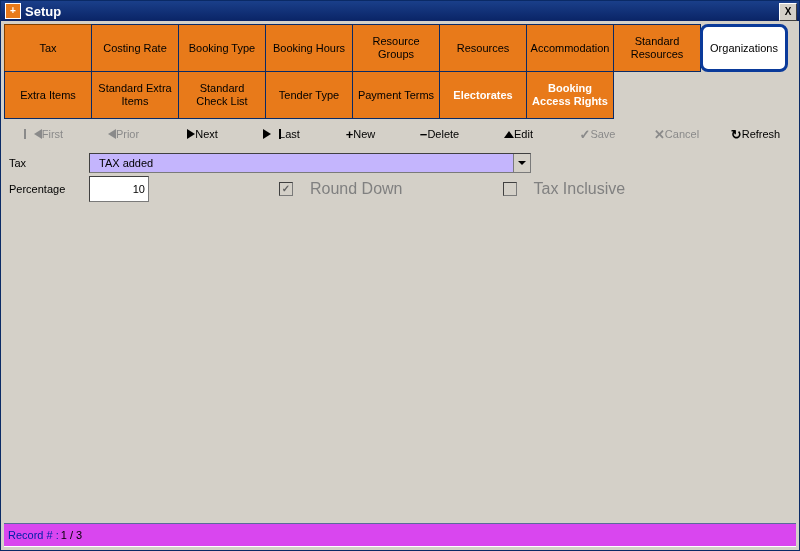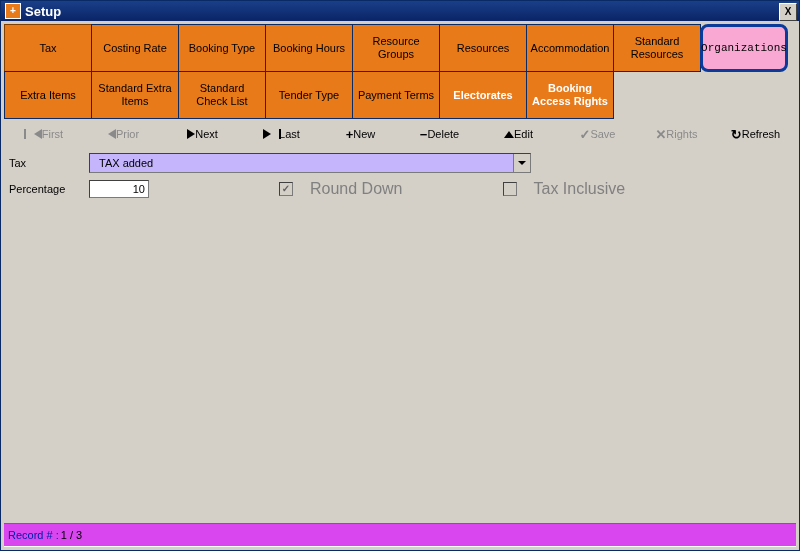--- a/index.html
+++ b/index.html
@@ -5,42 +5,42 @@
   html,body{margin:0;padding:0;font-family:"Tahoma","Segoe UI",sans-serif;font-size:11px;background:#fff;}
   .app{width:800px;height:551px;box-sizing:border-box;border:1px solid #0a2a66;background:#d4d0c8;position:relative;}
   .titlebar{height:20px;background:linear-gradient(#1a3f8a,#0a2466);color:#fff;display:flex;align-items:center;padding-left:4px;position:relative;}
   .title-icon{width:14px;height:14px;background:#e87a1a;border:1px solid #fff;margin-right:4px;display:flex;align-items:center;justify-content:center;}
   .title-icon::before{content:"+";color:#fff;font-weight:bold;font-size:10px;line-height:10px;}
   .title-text{font-weight:bold;font-size:13px;}
   .close-btn{position:absolute;right:2px;top:2px;width:16px;height:16px;background:#d4d0c8;border:1px solid #404040;border-top-color:#fff;border-left-color:#fff;display:flex;align-items:center;justify-content:center;font-weight:bold;font-size:10px;color:#000;line-height:1;cursor:default;}
   .tabs{display:flex;flex-wrap:wrap;padding:3px 3px 0 3px;}
   .tab{width:88px;height:48px;background:#e87a1a;color:#000;display:flex;align-items:center;justify-content:center;text-align:center;font-size:11px;border:1px solid #0a2a66;margin-right:-1px;margin-bottom:-1px;padding:2px 4px;box-sizing:border-box;line-height:1.15;cursor:default;}
   .tab.bold{color:#fff;font-weight:bold;}
-  .tab.highlight{background:#f9a8d4;border:3px solid #0a3a9a;border-radius:8px;color:#000;z-index:2;position:relative;font-family:Liberation Mono, monospace;}
+  .tab.highlight{background:#ffffff;border:3px solid #0a3a9a;border-radius:8px;color:#000;z-index:2;position:relative;}
   .tab.depressed{border-top-color:#803f00;border-left-color:#803f00;border-bottom-color:#ffb870;border-right-color:#ffb870;}
   .toolbar{height:24px;display:flex;align-items:center;padding:0 4px;margin-top:4px;}
   .tbtn{flex:1;display:flex;align-items:center;justify-content:center;height:100%;font-size:11px;color:#000;gap:0;cursor:default;}
   .tbtn.disabled{color:#8a8a8a;}
   .tri{display:inline-block;width:0;height:0;}
   .tri.first{border-top:5px solid transparent;border-bottom:5px solid transparent;border-right:8px solid currentColor;position:relative;}
   .tri.first::before{content:"";position:absolute;left:-10px;top:-5px;width:2px;height:10px;background:currentColor;}
   .tri.last{border-top:5px solid transparent;border-bottom:5px solid transparent;border-left:8px solid currentColor;position:relative;}
   .tri.last::after{content:"";position:absolute;right:-10px;top:-5px;width:2px;height:10px;background:currentColor;}
   .tri.prev{border-top:5px solid transparent;border-bottom:5px solid transparent;border-right:8px solid currentColor;}
   .tri.next{border-top:5px solid transparent;border-bottom:5px solid transparent;border-left:8px solid currentColor;}
   .tri.up{border-left:5px solid transparent;border-right:5px solid transparent;border-bottom:7px solid currentColor;}
   .plus,.minus,.check,.xmark,.refresh{font-weight:bold;font-size:13px;line-height:1;}
   .form{padding:6px 8px;}
   .form-row{display:flex;align-items:center;height:22px;margin-bottom:4px;}
   .form-label{width:80px;font-size:11px;}
   .combo{display:flex;width:440px;border:1px solid #7a7a7a;background:#fff;height:18px;border-top-color:#404040;border-left-color:#404040;}
   .combo-input{flex:1;border:none;font-size:11px;padding:1px 9px;outline:none;background:#c4b5fd;}
   .combo-btn{width:16px;background:#d4d0c8;border-left:1px solid #7a7a7a;display:flex;align-items:center;justify-content:center;}
   .combo-arrow{width:0;height:0;border-left:4px solid transparent;border-right:4px solid transparent;border-top:4px solid #000;}
-  .num{width:60px;height:18px;border:1px solid #7a7a7a;border-top-color:#404040;border-left-color:#404040;background:#fff;font-size:11px;padding:1px 3px;text-align:right;box-sizing:border-box;}
+  .num{width:60px;height:26px;border:1px solid #7a7a7a;border-top-color:#404040;border-left-color:#404040;background:#fff;font-size:11px;padding:1px 3px;text-align:right;box-sizing:border-box;}
   .chk-wrap{display:flex;align-items:center;gap:17px;color:#808080;font-size:16px;}
   .chk{width:12px;height:12px;border:1px solid #7a7a7a;border-top-color:#404040;border-left-color:#404040;background:#d4d0c8;display:flex;align-items:center;justify-content:center;}
   .chk.on::after{content:"✓";font-size:10px;line-height:1;color:#606060;font-weight:bold;}
   .status{position:absolute;left:3px;right:3px;bottom:3px;height:18px;border-top:1px solid #5a6a9a;border-bottom:1px solid #fff;padding:2px 4px;font-size:11px;display:flex;align-items:center;background:#d946ef;}
   .status-label{color:#0020aa;}
   .status-value{color:#000;margin-left:2px;}
 </style>
 </head>
 <body>
 
@@ -100,21 +100,21 @@
     <div class="tbtn">
         <span class="tri up"></span>
         <span>Edit</span>
       </div>
     <div class="tbtn disabled">
         <span class="check">✓</span>
         <span>Save</span>
       </div>
     <div class="tbtn disabled">
         <span class="xmark">✕</span>
-        <span>Rights</span>
+        <span>Cancel</span>
       </div>
     <div class="tbtn">
         <span class="refresh">↻</span>
         <span>Refresh</span>
       </div>
   </div>
 
   <div class="form">
     <div class="form-row">
       <div class="form-label">Tax</div>

